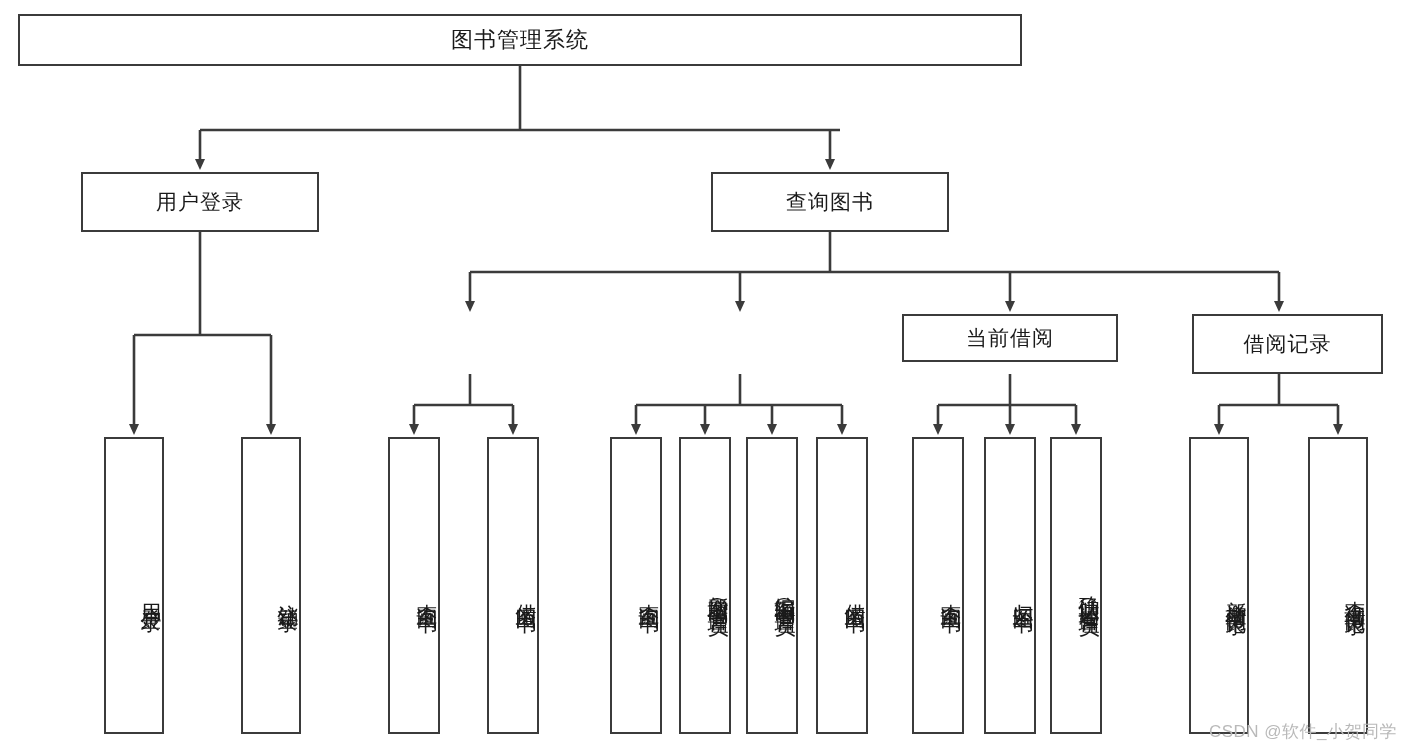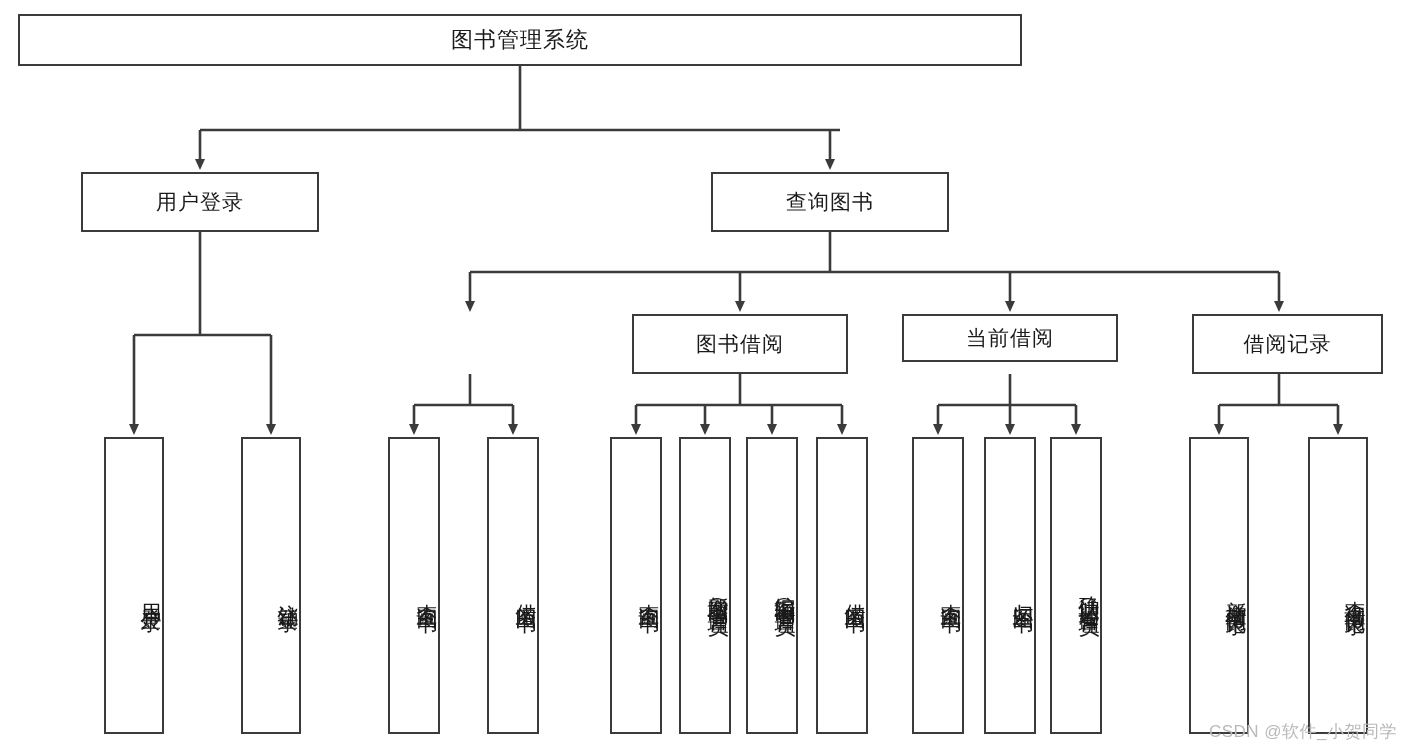--- a/index.html
+++ b/index.html
@@ -139,23 +139,20 @@
     <span class="node-label">图书管理系统</span>
   </div>
 
   <div class="node-box horizontal" style="left:81px; top:172px; width:238px; height:60px;">
     <span class="node-label">用户登录</span>
   </div>
   <div class="node-box horizontal" style="left:711px; top:172px; width:238px; height:60px;">
     <span class="node-label">查询图书</span>
   </div>
 
-  <div class="node-box horizontal" style="left:632px; top:314px; width:216px; height:60px;">
-    <span class="node-label">图书借阅</span>
-  </div>
   <div class="node-box horizontal" style="left:902px; top:314px; width:216px; height:48px;">
     <span class="node-label">当前借阅</span>
   </div>
   <div class="node-box horizontal" style="left:1192px; top:314px; width:191px; height:60px;">
     <span class="node-label">借阅记录</span>
   </div>
 
   <div class="node-box vertical" style="left:104px; top:437px; width:60px; height:297px;">
     <span class="node-label">用户登录</span>
   </div>

